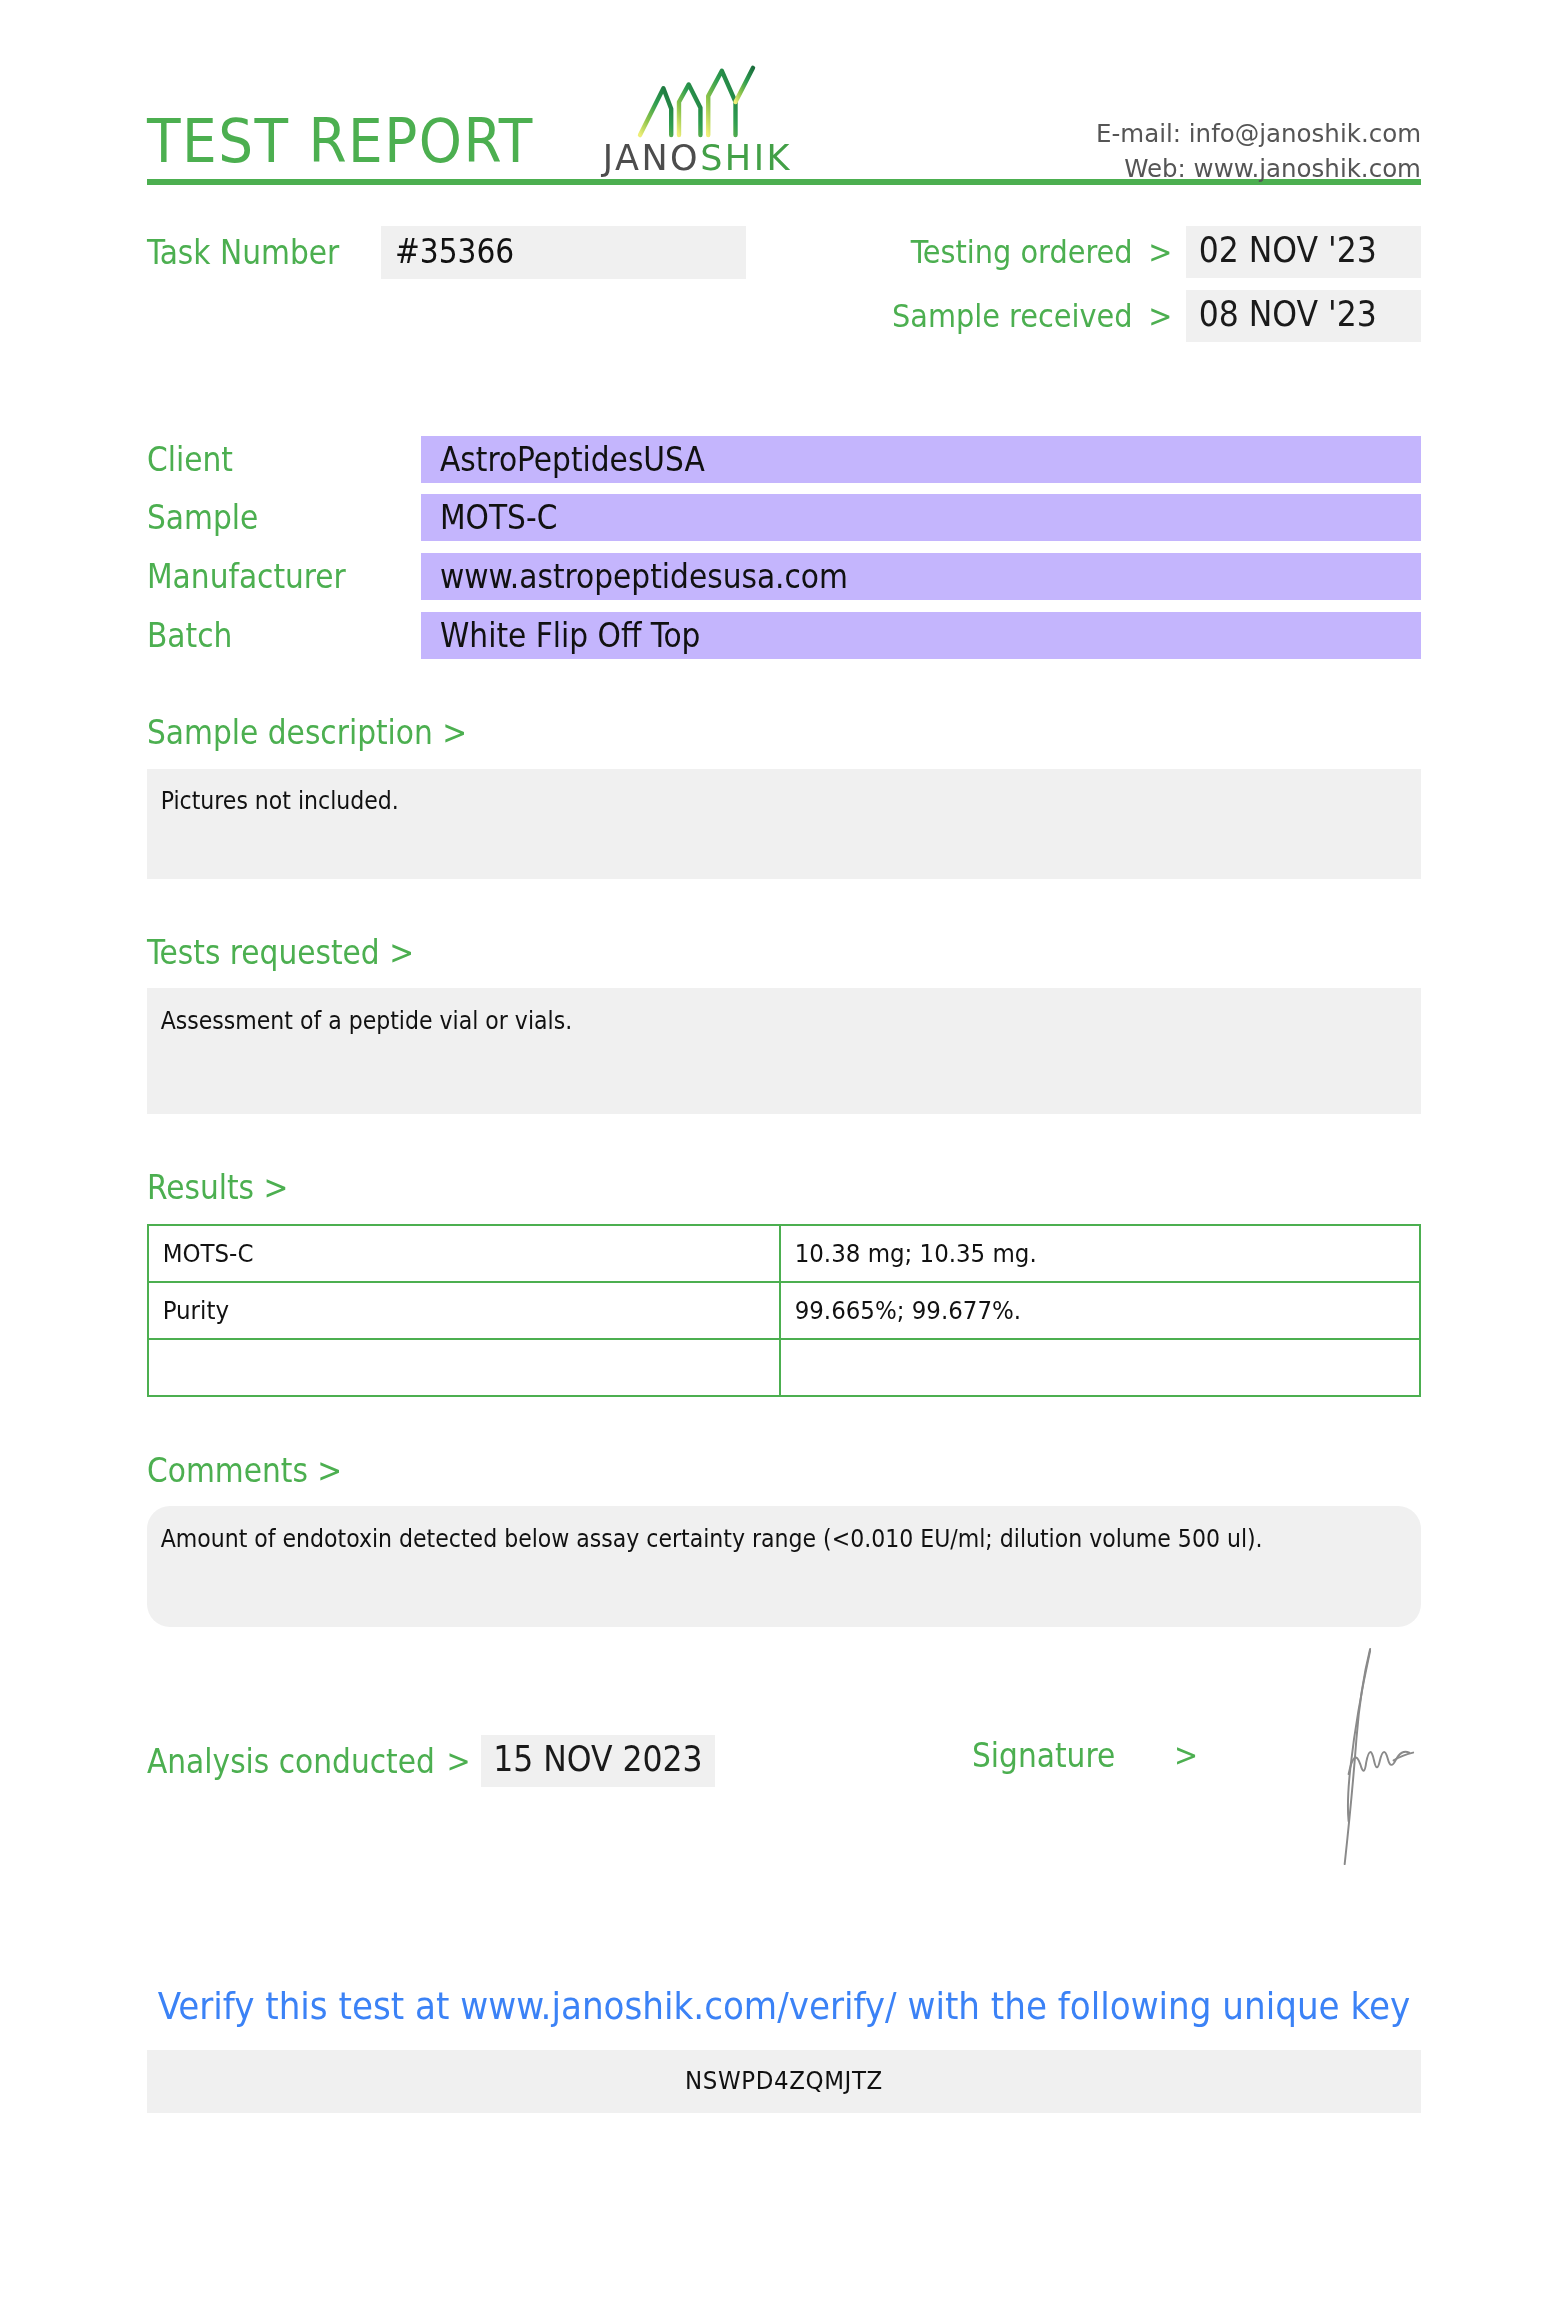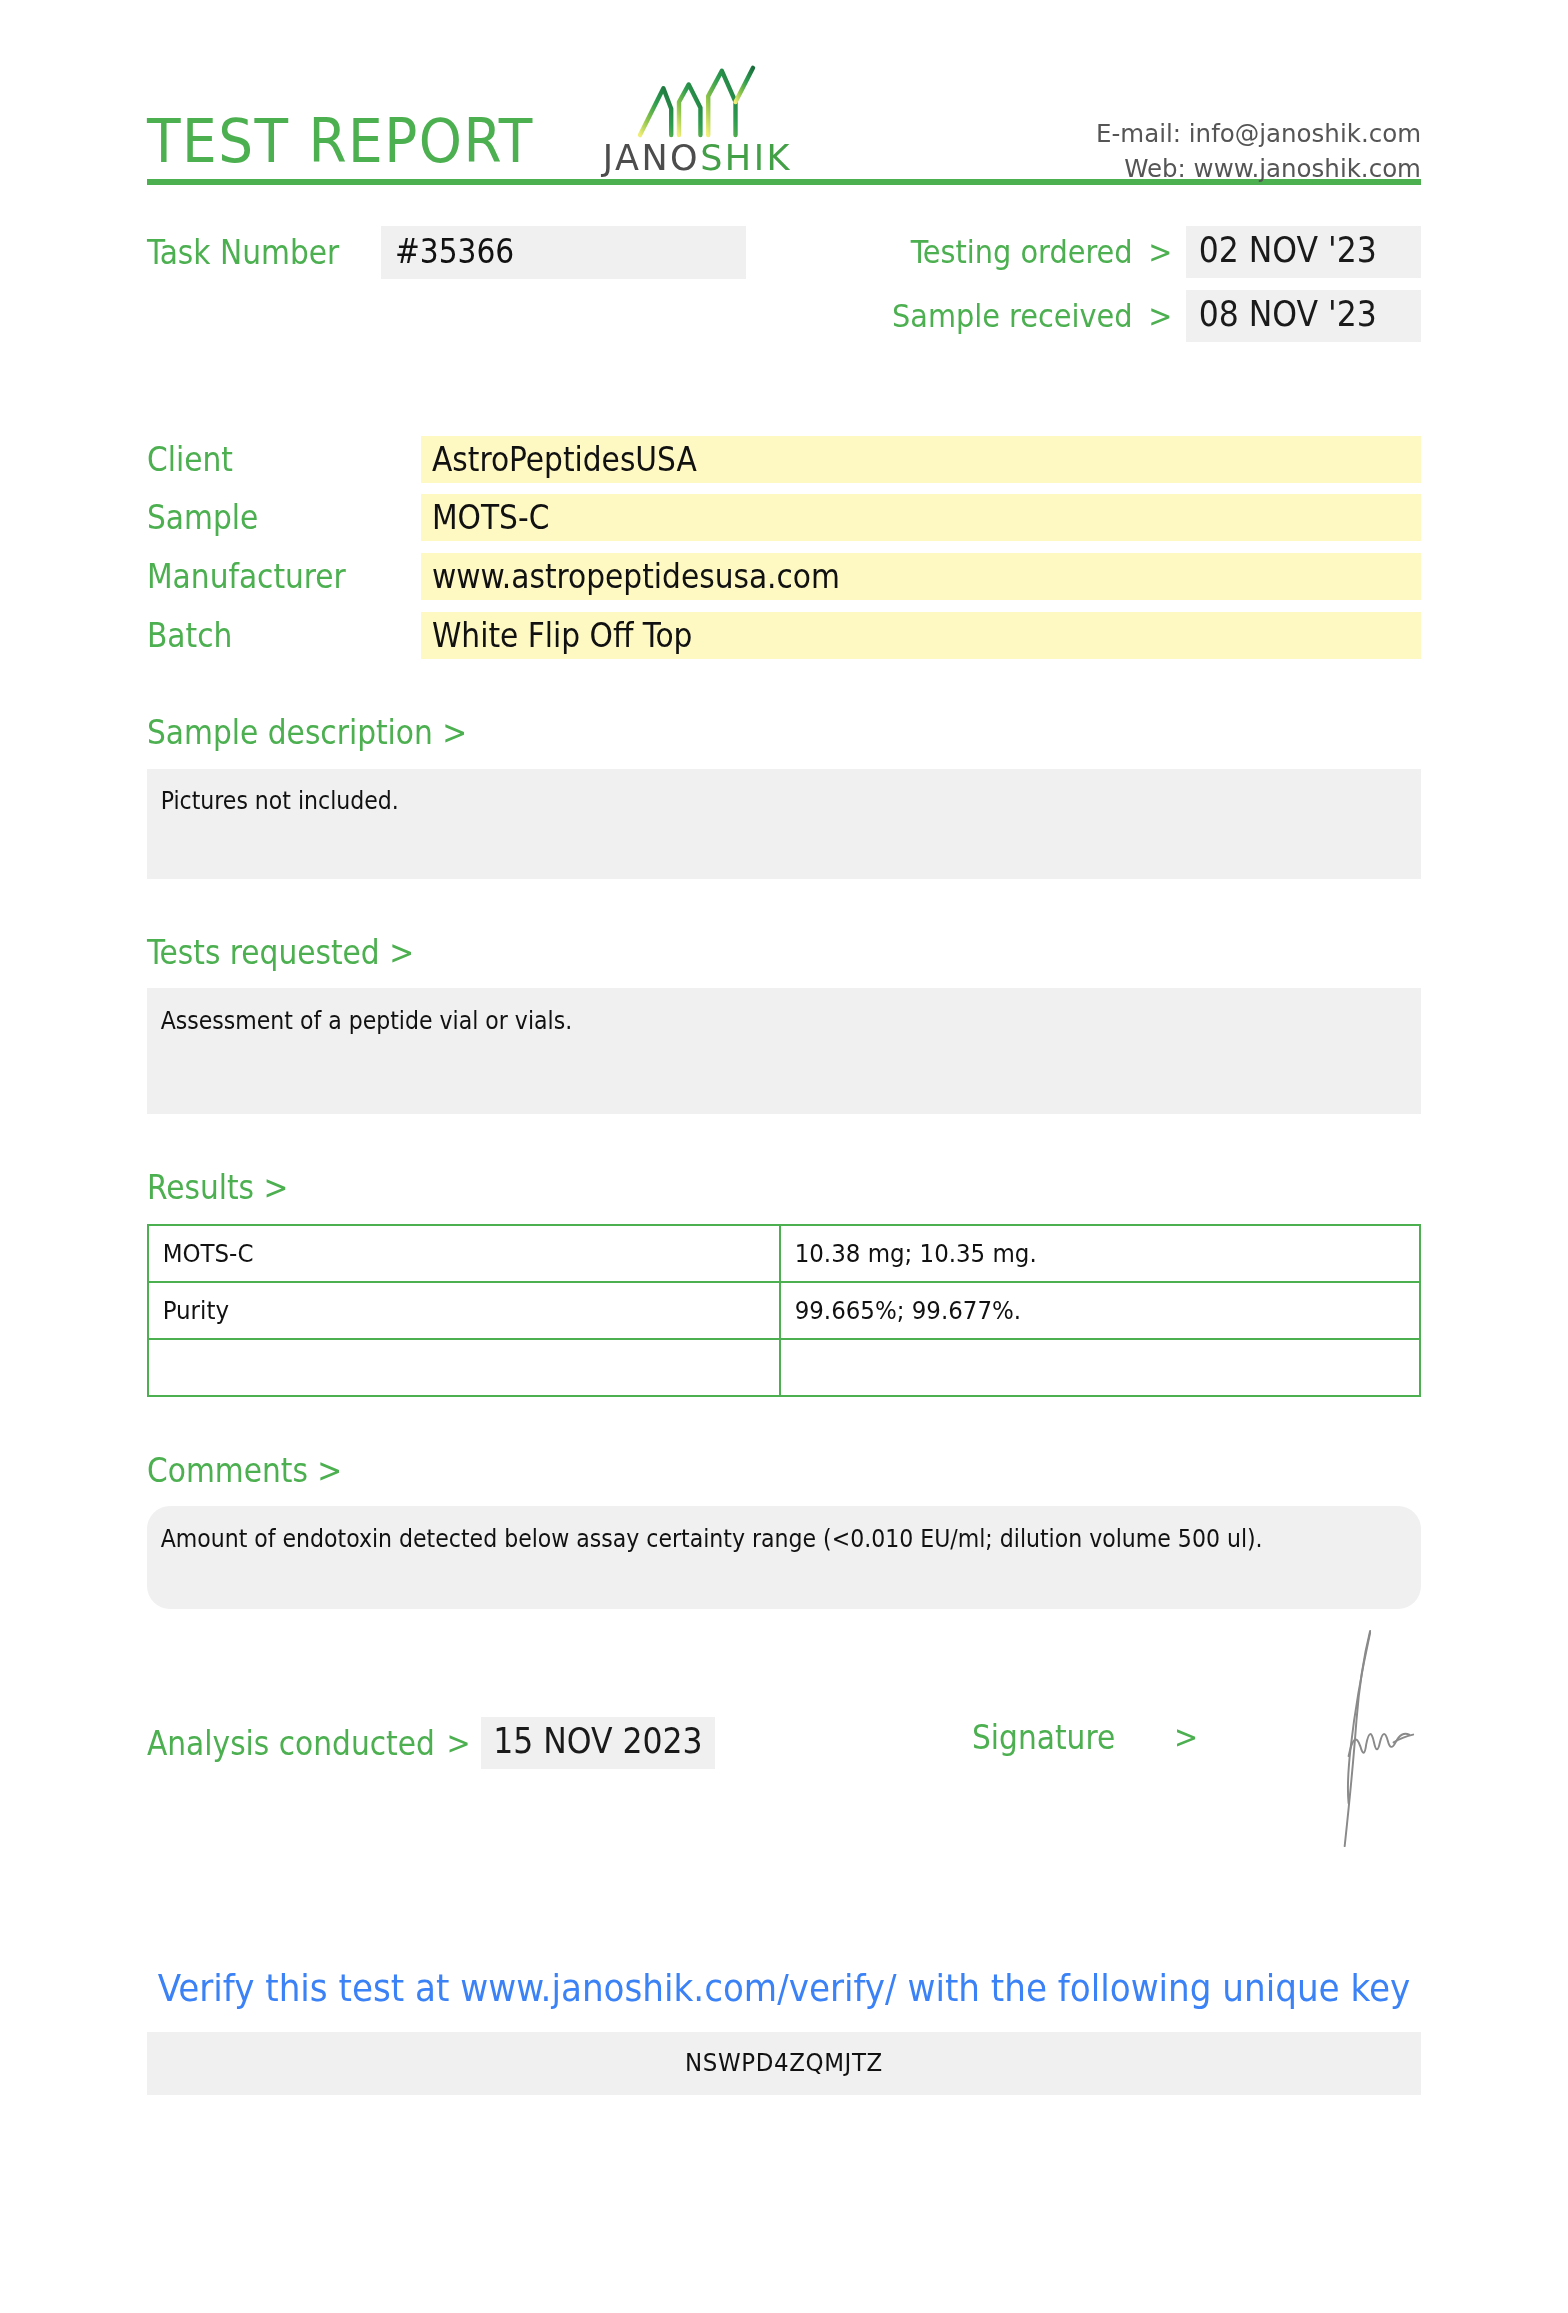--- a/index.html
+++ b/index.html
@@ -119,24 +119,24 @@
   .info-label {
     width: 274px;
     flex: 0 0 274px;
     color: #4caf50;
     font-size: 33px;
     line-height: 47px;
     white-space: nowrap;
   }
   .info-value {
     flex: 1 1 auto;
-    background: #fef9c3;
+    background: #c4b5fd;
     font-size: 33px;
     line-height: 47px;
-    padding: 0 11px;
+    padding: 0 19px;
     color: #111111;
     white-space: nowrap;
   }
 
   
   .section { margin-top: 57px; }
   .section-head {
     color: #4caf50;
     font-size: 33px;
     line-height: 1;
@@ -145,21 +145,21 @@
   }
   .section-box {
     background: #f0f0f0;
     padding: 15.7px 13.7px 13.7px 13.7px;
     font-size: 24.5px;
     line-height: 1.35;
     color: #111111;
   }
   .box-desc { height: 110px; }
   .box-tests { height: 126px; }
-  .box-comments { height: 103px; border-radius: 23px; }
+  .box-comments { height: 121px; border-radius: 23px; }
 
   
   .results-table {
     width: 100%;
     border-collapse: collapse;
     table-layout: fixed;
   }
   .results-table td {
     border: 2px solid #4caf50;
     font-size: 25.5px;

